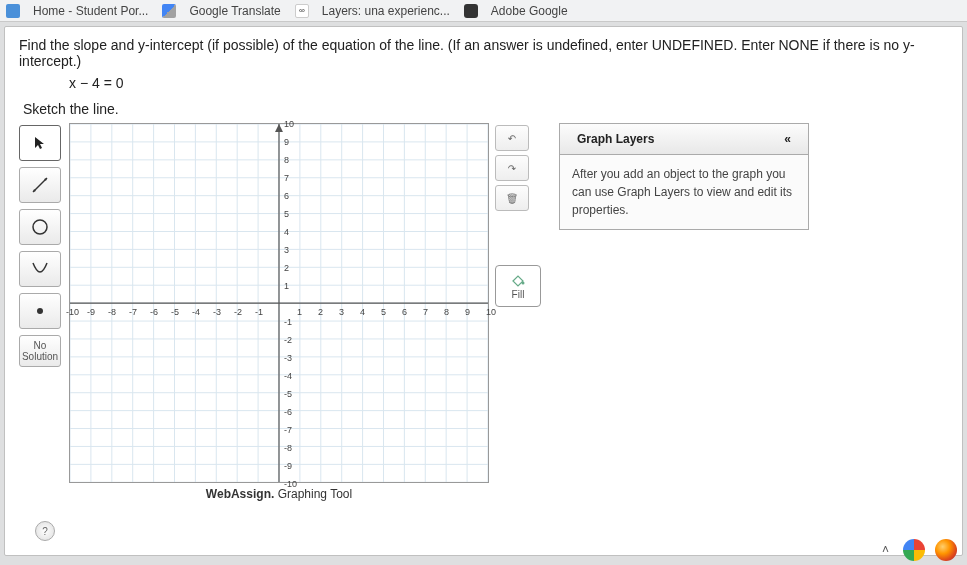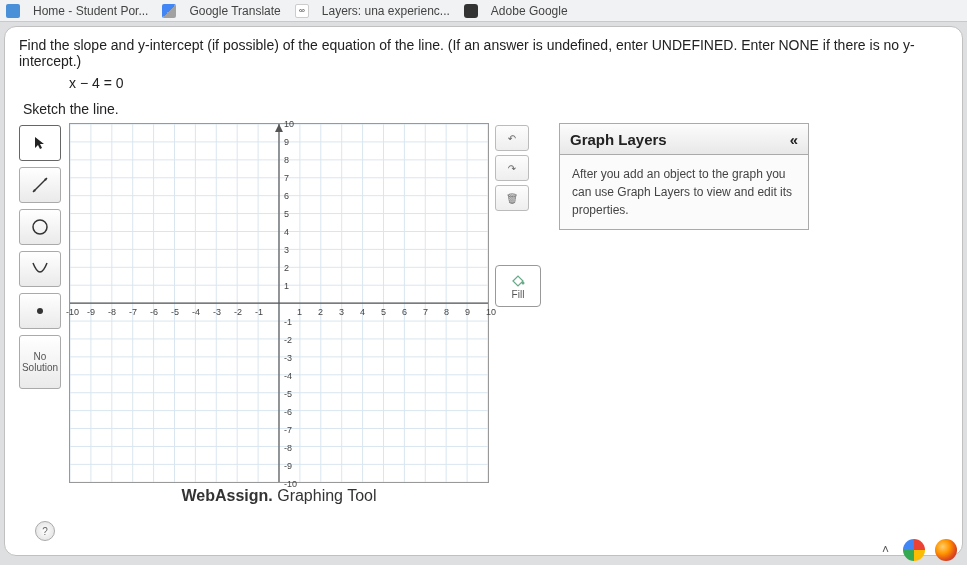--- a/index.html
+++ b/index.html
@@ -26,21 +26,21 @@
     border-bottom: 1px solid #c9c9c9;
   }
   .bm-item { display: flex; align-items: center; gap: 13px; cursor: pointer; }
   .bm-icon { width: 14px; height: 14px; border-radius: 2px; display:inline-block; }
   
   .page {
     background: #fff;
     margin: 4px;
     padding: 10px 14px;
     border: 1px solid #c0c0c0;
-    border-radius: 12px;
+    border-radius: 2px;
     height: 530px;
     position: relative;
   }
   .question { font-size: 14px; margin-bottom: 6px; }
   .equation { margin: 4px 0 10px 50px; font-size: 14px; }
   .answers { margin: 8px 0 10px 8px; }
   .ans-row { display: flex; align-items: center; margin-bottom: 8px; font-size: 14px; }
   .ans-label { width: 95px; }
   .ans-input {
     border: 1px solid #888;
@@ -68,31 +68,31 @@
   }
   .toolbtn {
     width: 42px; height: 36px;
     background: linear-gradient(#fff,#eaeaea);
     border: 1px solid #aaa;
     border-radius: 3px;
     display: flex; align-items: center; justify-content: center;
     cursor: pointer;
   }
   .toolbtn.sel { background: #fff; border-color: #666; }
-  .toolbtn.tall { height: 54px; font-size: 10px; line-height: 1.1; text-align:center; color:#555; flex-direction:column; }
+  .toolbtn.tall { height: 32px; font-size: 10px; line-height: 1.1; text-align:center; color:#555; flex-direction:column; }
   .grid-wrap { position: relative; }
   .grid {
     width: 420px; height: 360px;
     background: #fff;
     border: 1px solid #999;
     position: relative;
   }
   .grid svg { position:absolute; inset:0; }
   .tick-label { position:absolute; font-size:9px; color:#444; }
-  .graph-cap { text-align:center; font-size:16px; margin-top: 4px; color:#333;}
+  .graph-cap { text-align:center; font-size:12px; margin-top: 4px; color:#333;}
   .graph-cap b { font-weight:700; }
   
   .toolcol2 {
     width: 50px;
     display:flex; flex-direction:column; gap:4px;
     padding-top: 2px;
   }
   .mini {
     width: 34px; height: 26px;
     border: 1px solid #bbb; border-radius:3px;
@@ -111,23 +111,23 @@
   
   .layers {
     width: 250px;
     margin-left: 8px;
   }
   .layers-head {
     background: linear-gradient(#fcfcfc,#e8e8e8);
     border: 1px solid #aaa;
     height: 32px;
     display:flex; align-items:center; justify-content:space-between;
-    padding: 0 10px;
+    padding: 0 17px;
     font-weight: bold;
-    font-size: 15px;
+    font-size: 12px;
   }
   .layers-body {
     border: 1px solid #aaa;
     border-top: none;
     background: #fbfbfb;
     padding: 10px 12px;
     font-size: 12px;
     color: #444;
     line-height: 1.5;
   }

